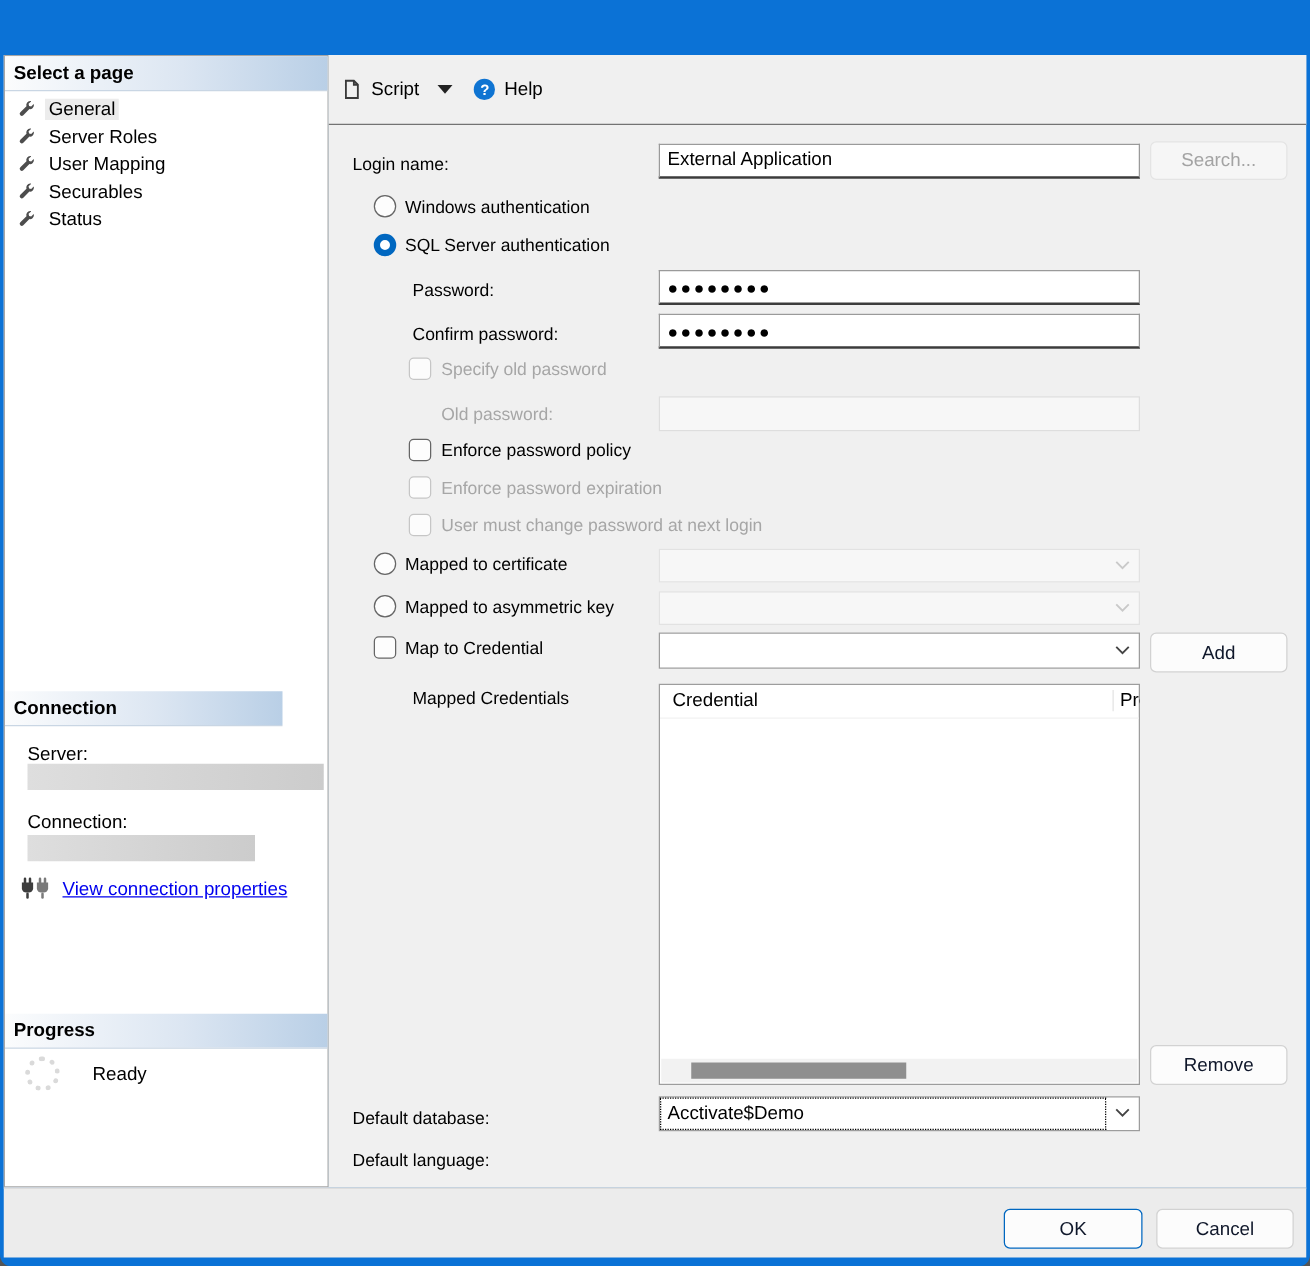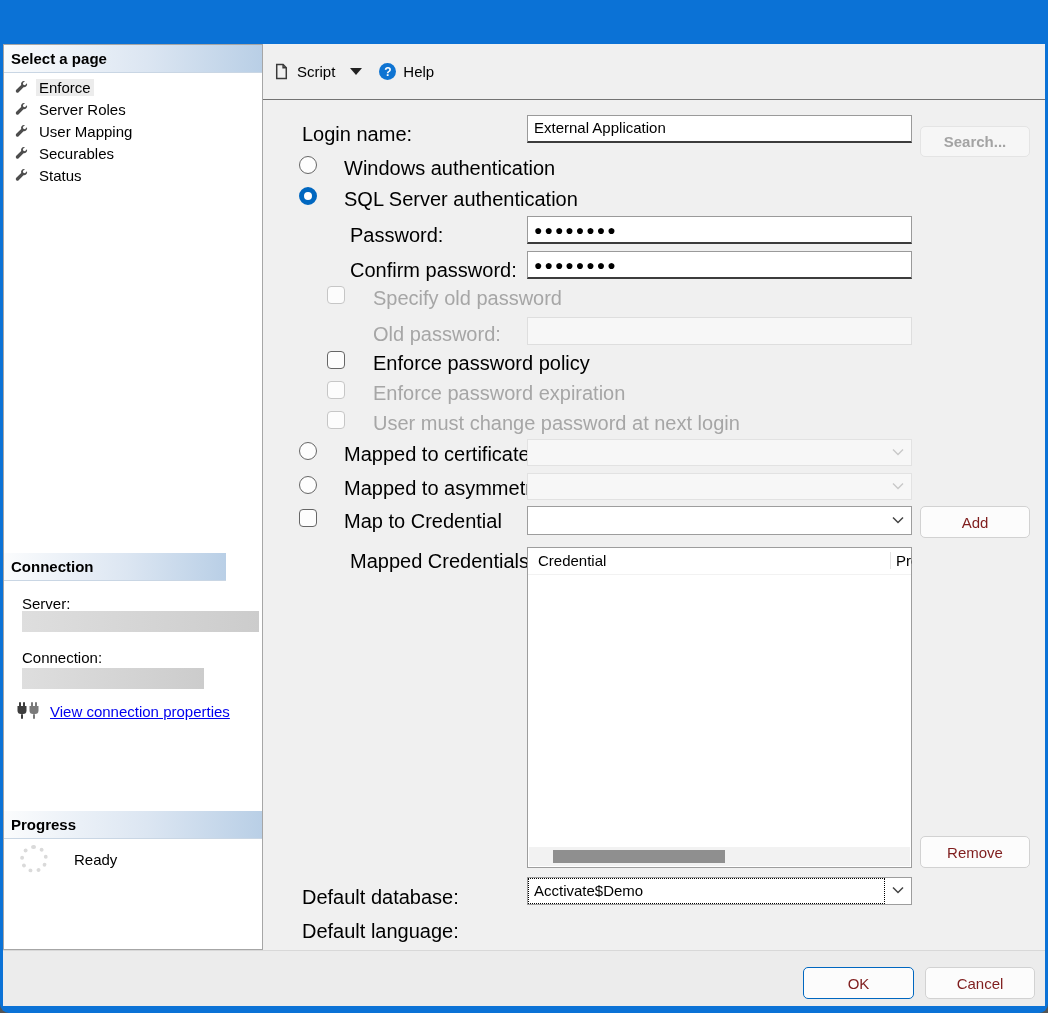--- a/index.html
+++ b/index.html
@@ -45,21 +45,21 @@
   .toolbar { position:absolute; left:0; top:0; width:782px; height:56px; background:#f0f0f0;
              border-bottom:1px solid #737373; display:flex; align-items:center; padding-left:10px; gap:7px; }
   .tb-text { font-size:15px; }
   .dd-arrow { width:0; height:0; border-left:6px solid transparent; border-right:6px solid transparent;
               border-top:7px solid #222; margin:0 10px 0 8px; }
   .help-circle { width:17px; height:17px; border-radius:50%; background:#0f74d2; color:#fff; font-size:12px;
                  font-weight:bold; display:flex; align-items:center; justify-content:center; }
 
   
   .abs { position:absolute; }
-  .lbl { position:absolute; font-size:20px; white-space:nowrap;margin-left:20px; }
+  .lbl { position:absolute; font-size:14px; white-space:nowrap; }
   .lbl.dis { color:#a6a6a6; }
 
   .tfield { position:absolute; background:#fff; border:1px solid #9a9a9a; border-bottom:2px solid #3c3c3c;
             padding:3px 6px; font-size:15px; overflow:hidden; white-space:nowrap; }
   .tfield.pw { font-size:14px; letter-spacing:2px; font-weight:bold; padding-top:5px; }
   .tfield.dis { background:#f7f7f7; border:1px solid #dedede; }
 
   .radio { position:absolute; width:18px; height:18px; border-radius:50%; background:#fdfdfd; border:1px solid #666; }
   .radio.checked { border:5px solid #0067c0; background:#fff; }
   .checkbox { position:absolute; width:18px; height:18px; border-radius:4px; background:#fdfdfd; border:1px solid #666; }
@@ -68,21 +68,21 @@
   .combo { position:absolute; background:#fff; border:1px solid #9d9d9d; }
   .combo .ctext { position:absolute; left:1px; top:1px; bottom:1px; right:27px; padding:3px 5px;
                   font-size:15px; white-space:nowrap; overflow:hidden; }
   .combo .chev { position:absolute; right:7px; top:50%; margin-top:-5px; color:#444; }
   .combo.dis { background:#f7f7f7; border-color:#e2e2e2; }
   .combo.dis .chev { color:#c9c9c9; }
   .combo.focused .ctext { outline:1px dotted #000; }
 
   .btn { position:absolute; background:#fcfcfc; border:1px solid #d2d2d2; border-radius:5px;
          font-size:15px; display:flex; align-items:center; justify-content:center; cursor:pointer;
-         font-family:"Liberation Sans", sans-serif; color:#7f1d1d; }
+         font-family:"Liberation Sans", sans-serif; color:#0f172a; }
   .btn.primary { border:1.5px solid #0067c0; }
   .btn.dis { background:#f6f6f6; border-color:#e4e4e4; color:#a3a3a3; cursor:default; }
 
   .credlist { position:absolute; left:527px; top:503px; width:385px; height:321px; background:#fff;
               border:1px solid #9d9d9d; }
   .credlist .hdr { position:relative; height:27px; border-bottom:1px solid #f2f2f2; }
   .credlist .hdr .c1 { position:absolute; left:10px; top:4px; }
   .credlist .hdr .c2 { position:absolute; left:362px; top:4px; width:22px; overflow:hidden; border-left:1px solid #e3e3e3; padding-left:5px; }
   .hscroll { position:absolute; left:1px; right:1px; bottom:1px; height:19px; background:#f2f2f2; }
   .hscroll .thumb { position:absolute; left:24px; top:3px; width:172px; height:13px; background:#8f8f8f; }
@@ -94,21 +94,21 @@
 
 
   <div class="left-panel">
     <div class="section-header">Select a page</div>
 
     <div style="padding-top:3px;">
       <div class="page-item selected">
         <svg width="14" height="14" viewBox="0 0 16 16">
             <path d="M11.5 1a3.5 3.5 0 0 0-3.3 4.6L2.6 11.2a1.9 1.9 0 1 0 2.7 2.7l5.6-5.6A3.5 3.5 0 0 0 15 4.9c0-.4-.1-.8-.2-1.2l-2.3 2.2-1.9-.5-.5-1.9 2.3-2.2C12.5 1.1 12 1 11.5 1z" fill="#4d4d4d"></path>
           </svg>
-        <span class="plabel">Enforce</span>
+        <span class="plabel">General</span>
       </div>
       <div class="page-item">
         <svg width="14" height="14" viewBox="0 0 16 16">
             <path d="M11.5 1a3.5 3.5 0 0 0-3.3 4.6L2.6 11.2a1.9 1.9 0 1 0 2.7 2.7l5.6-5.6A3.5 3.5 0 0 0 15 4.9c0-.4-.1-.8-.2-1.2l-2.3 2.2-1.9-.5-.5-1.9 2.3-2.2C12.5 1.1 12 1 11.5 1z" fill="#4d4d4d"></path>
           </svg>
         <span class="plabel">Server Roles</span>
       </div>
       <div class="page-item">
         <svg width="14" height="14" viewBox="0 0 16 16">
             <path d="M11.5 1a3.5 3.5 0 0 0-3.3 4.6L2.6 11.2a1.9 1.9 0 1 0 2.7 2.7l5.6-5.6A3.5 3.5 0 0 0 15 4.9c0-.4-.1-.8-.2-1.2l-2.3 2.2-1.9-.5-.5-1.9 2.3-2.2C12.5 1.1 12 1 11.5 1z" fill="#4d4d4d"></path>
@@ -165,21 +165,21 @@
         <path d="M9.5 1.5v3h3" fill="none" stroke="#3a3a3a" stroke-width="1.4"></path>
       </svg>
       <span class="tb-text">Script</span>
       <span class="dd-arrow"></span>
       <span class="help-circle">?</span>
       <span class="tb-text">Help</span>
     </div>
 
     <span class="lbl" style="left:19px; top:79px;">Login name:</span>
     <div class="tfield" style="left:264px; top:71px; width:385px; height:28px;">External Application</div>
-    <button class="btn dis" style="left:657px; top:82px; width:110px; height:31px;font-weight:bold;">Search...</button>
+    <button class="btn dis" style="left:657px; top:69px; width:110px; height:31px;">Search...</button>
 
     <span class="radio" style="left:36px; top:112px;"></span>
     <span class="lbl" style="left:61px; top:113px;">Windows authentication</span>
     <span class="radio checked" style="left:36px; top:143px;"></span>
     <span class="lbl" style="left:61px; top:144px;">SQL Server authentication</span>
 
     <span class="lbl" style="left:67px; top:180px;">Password:</span>
     <div class="tfield pw" style="left:264px; top:172px; width:385px; height:28px;">●●●●●●●●</div>
 
     <span class="lbl" style="left:67px; top:215px;">Confirm password:</span>

